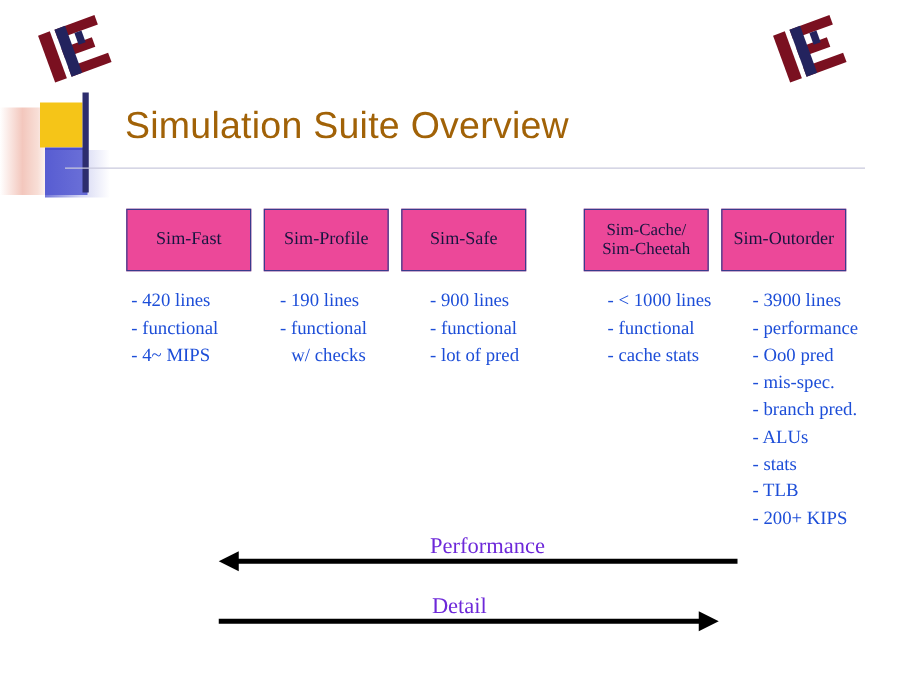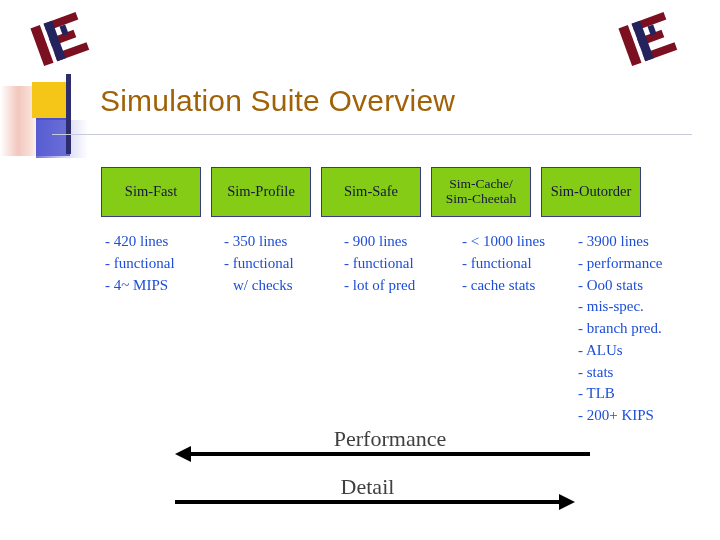--- a/index.html
+++ b/index.html
@@ -80,63 +80,63 @@
     position: absolute;
     left: 101px;
     top: 167px;
     display: flex;
     gap: 10px;
   }
   .box {
     width: 100px;
     height: 50px;
     border: 1px solid #3a3a8c;
-    background: #84cc16;
+    background: #ec4899;
     display: flex;
     align-items: center;
     justify-content: center;
     text-align: center;
     font-family: "Liberation Serif", serif;
     font-size: 14.5px;
     color: #15153f;
     line-height: 1.08;
     box-sizing: border-box;
   }
-  .box.two-line { font-size: 13.5px; }
+  .box.two-line { font-size: 13.5px; margin-left: 36px; }
 
   
   .cols {
     position: absolute;
     left: 101px;
     top: 231px;
     display: flex;
     gap: 10px;
   }
   .col {
     width: 100px;
     font-family: Liberation Serif, serif;
     font-size: 15px;
     color: #1d4ed8;
     line-height: 1.45;
     white-space: nowrap;
   }
   .col.c1 { padding-left: 4px; }
   .col.c2 { padding-left: 9px; }
   .col.c3 { padding-left: 10px; }
-  .col.c4 { padding-left: 8px; }
+  .col.c4 { padding-left: 8px; margin-left: 24px; }
   .col.c5 { padding-left: 6px; }
   .col .ln { display: block; }
   .col .indent { padding-left: 9px; }
 
   
   .arrow-wrap { position: absolute; }
   .arrow-label {
     font-family: "Liberation Serif", serif;
-    font-size: 22px;
-    color: #404040;
+    font-size: 18px;
+    color: #6d28d9;
     text-align: center;
   }
   .arrow-line {
     position: relative;
     height: 4px;
     background: #000000;
   }
   .arrow-head {
     position: absolute;
     top: -6px;
@@ -216,41 +216,41 @@
 
 <div class="cols">
 
   <div class="col c1">
     <span class="ln">- 420 lines</span>
     <span class="ln">- functional</span>
     <span class="ln">- 4~ MIPS</span>
   </div>
 
   <div class="col c2">
-    <span class="ln">- 350 lines</span>
+    <span class="ln">- 190 lines</span>
     <span class="ln">- functional</span>
     <span class="ln indent">w/ checks</span>
   </div>
 
   <div class="col c3">
     <span class="ln">- 900 lines</span>
     <span class="ln">- functional</span>
     <span class="ln">- lot of pred</span>
   </div>
 
   <div class="col c4">
     <span class="ln">- &lt; 1000 lines</span>
     <span class="ln">- functional</span>
     <span class="ln">- cache stats</span>
   </div>
 
   <div class="col c5">
     <span class="ln">- 3900 lines</span>
     <span class="ln">- performance</span>
-    <span class="ln">- Oo0 stats</span>
+    <span class="ln">- Oo0 pred</span>
     <span class="ln">- mis-spec.</span>
     <span class="ln">- branch pred.</span>
     <span class="ln">- ALUs</span>
     <span class="ln">- stats</span>
     <span class="ln">- TLB</span>
     <span class="ln">- 200+ KIPS</span>
   </div>
 
 </div>
 

